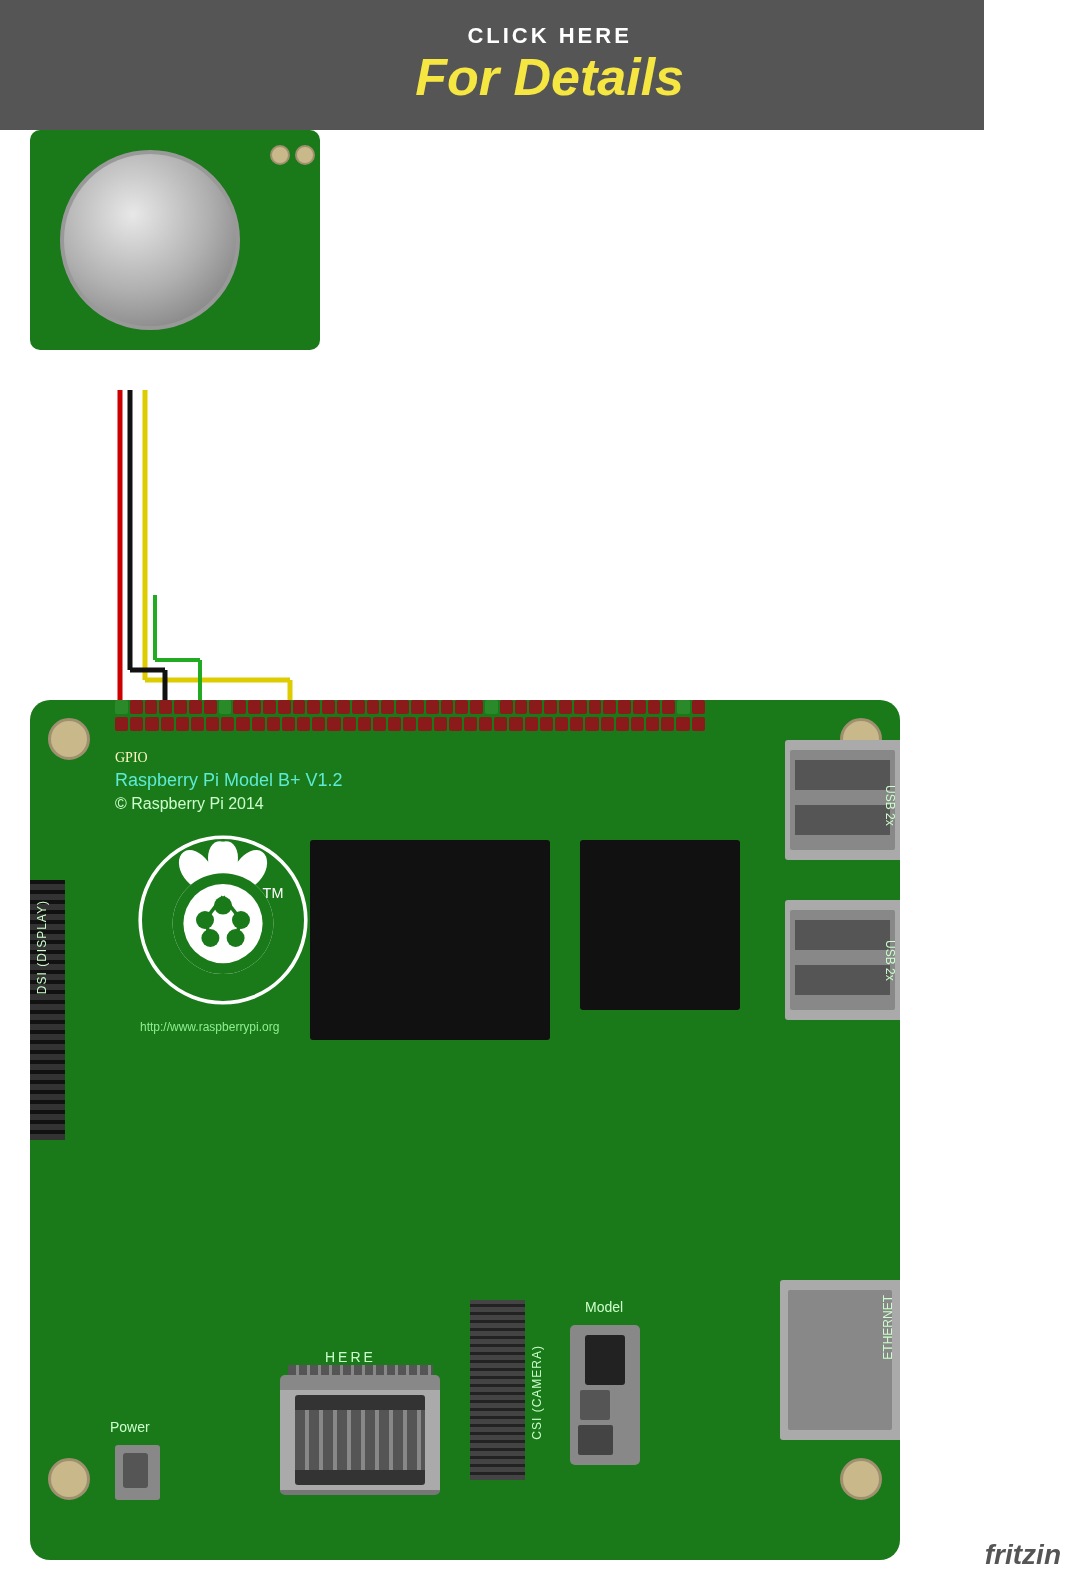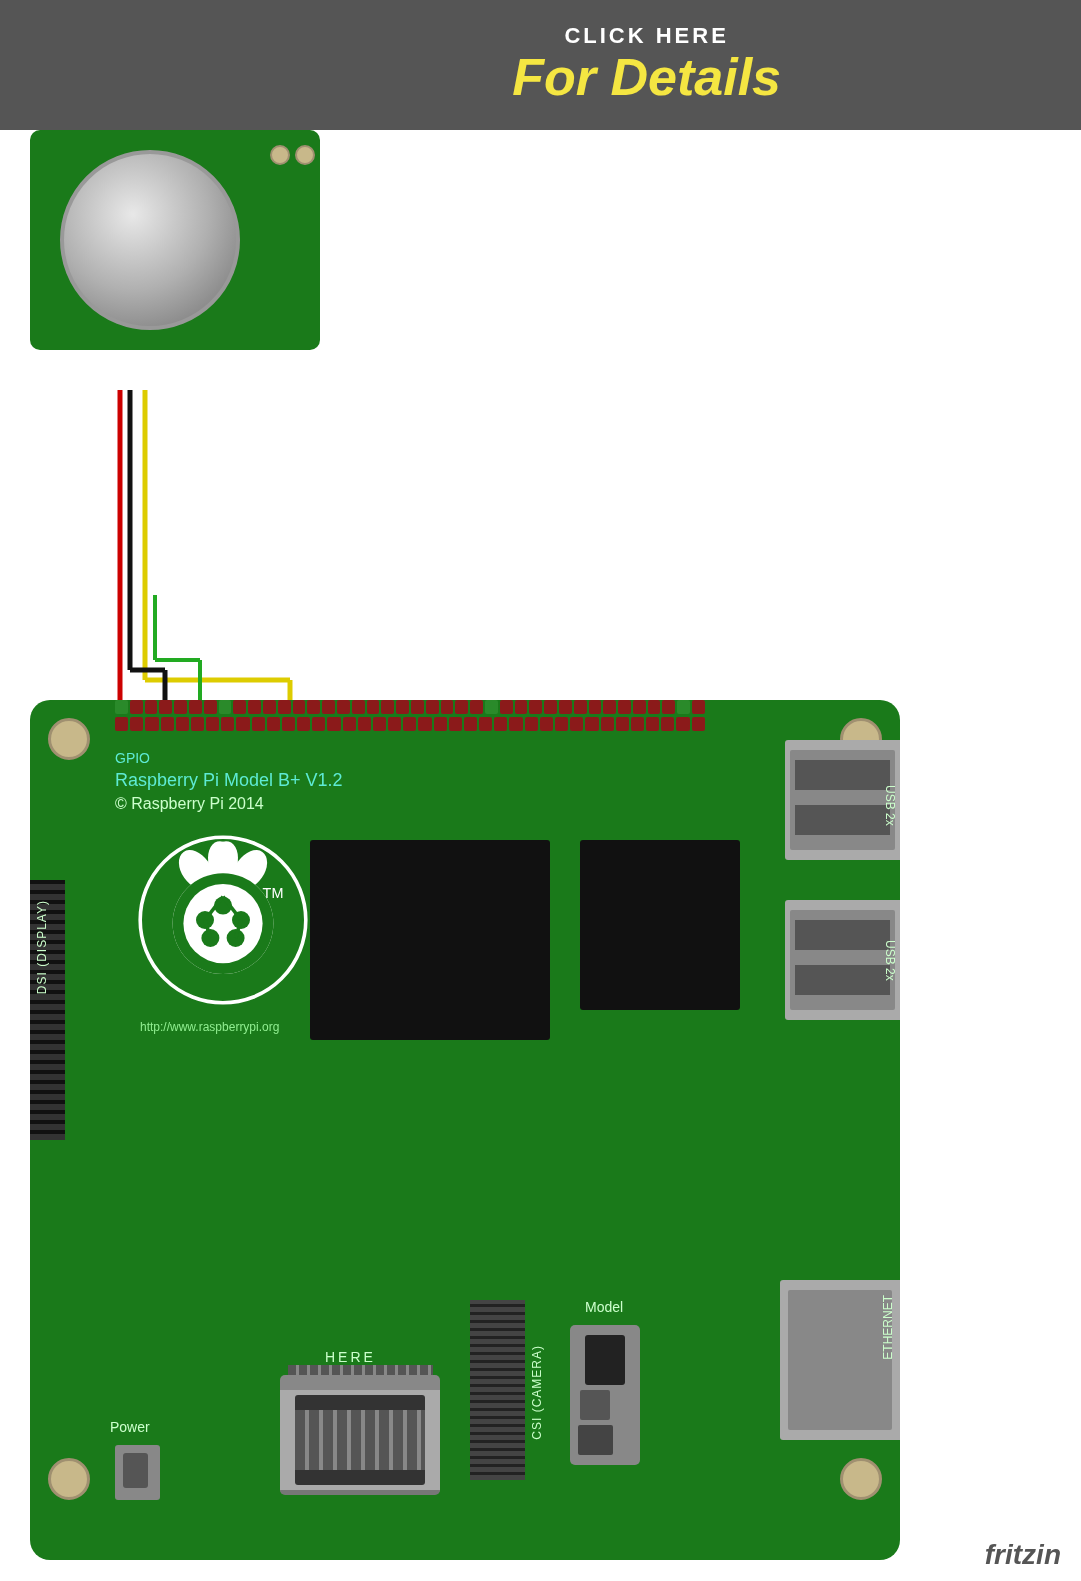--- a/index.html
+++ b/index.html
@@ -10,21 +10,21 @@
       font-family: Arial, sans-serif;
       overflow: hidden;
       position: relative;
     }
 
     
     .header-banner {
       position: absolute;
       top: 0;
       left: 0;
-      width: 1081px;
+      width: 984px;
       height: 130px;
       background: #555555;
       display: flex;
       align-items: center;
       justify-content: flex-end;
       padding-right: 300px;
     }
 
     .header-text-block {
       text-align: center;
@@ -141,23 +141,23 @@
       background: #8b1a1a;
       border-radius: 2px;
     }
     .gpio-pin-green {
       background: #2a8a2a;
     }
     .gpio-label {
       position: absolute;
       top: 50px;
       left: 85px;
-      color: #5eead4;
+      color: #fef9c3;
       font-size: 14px;
-      font-family: Liberation Sans, sans-serif;
+      font-family: Liberation Serif, serif;
     }
     .pi-model-text {
       position: absolute;
       top: 70px;
       left: 85px;
       color: #5eead4;
       font-size: 18px;
     }
     .pi-copyright-text {
       position: absolute;

